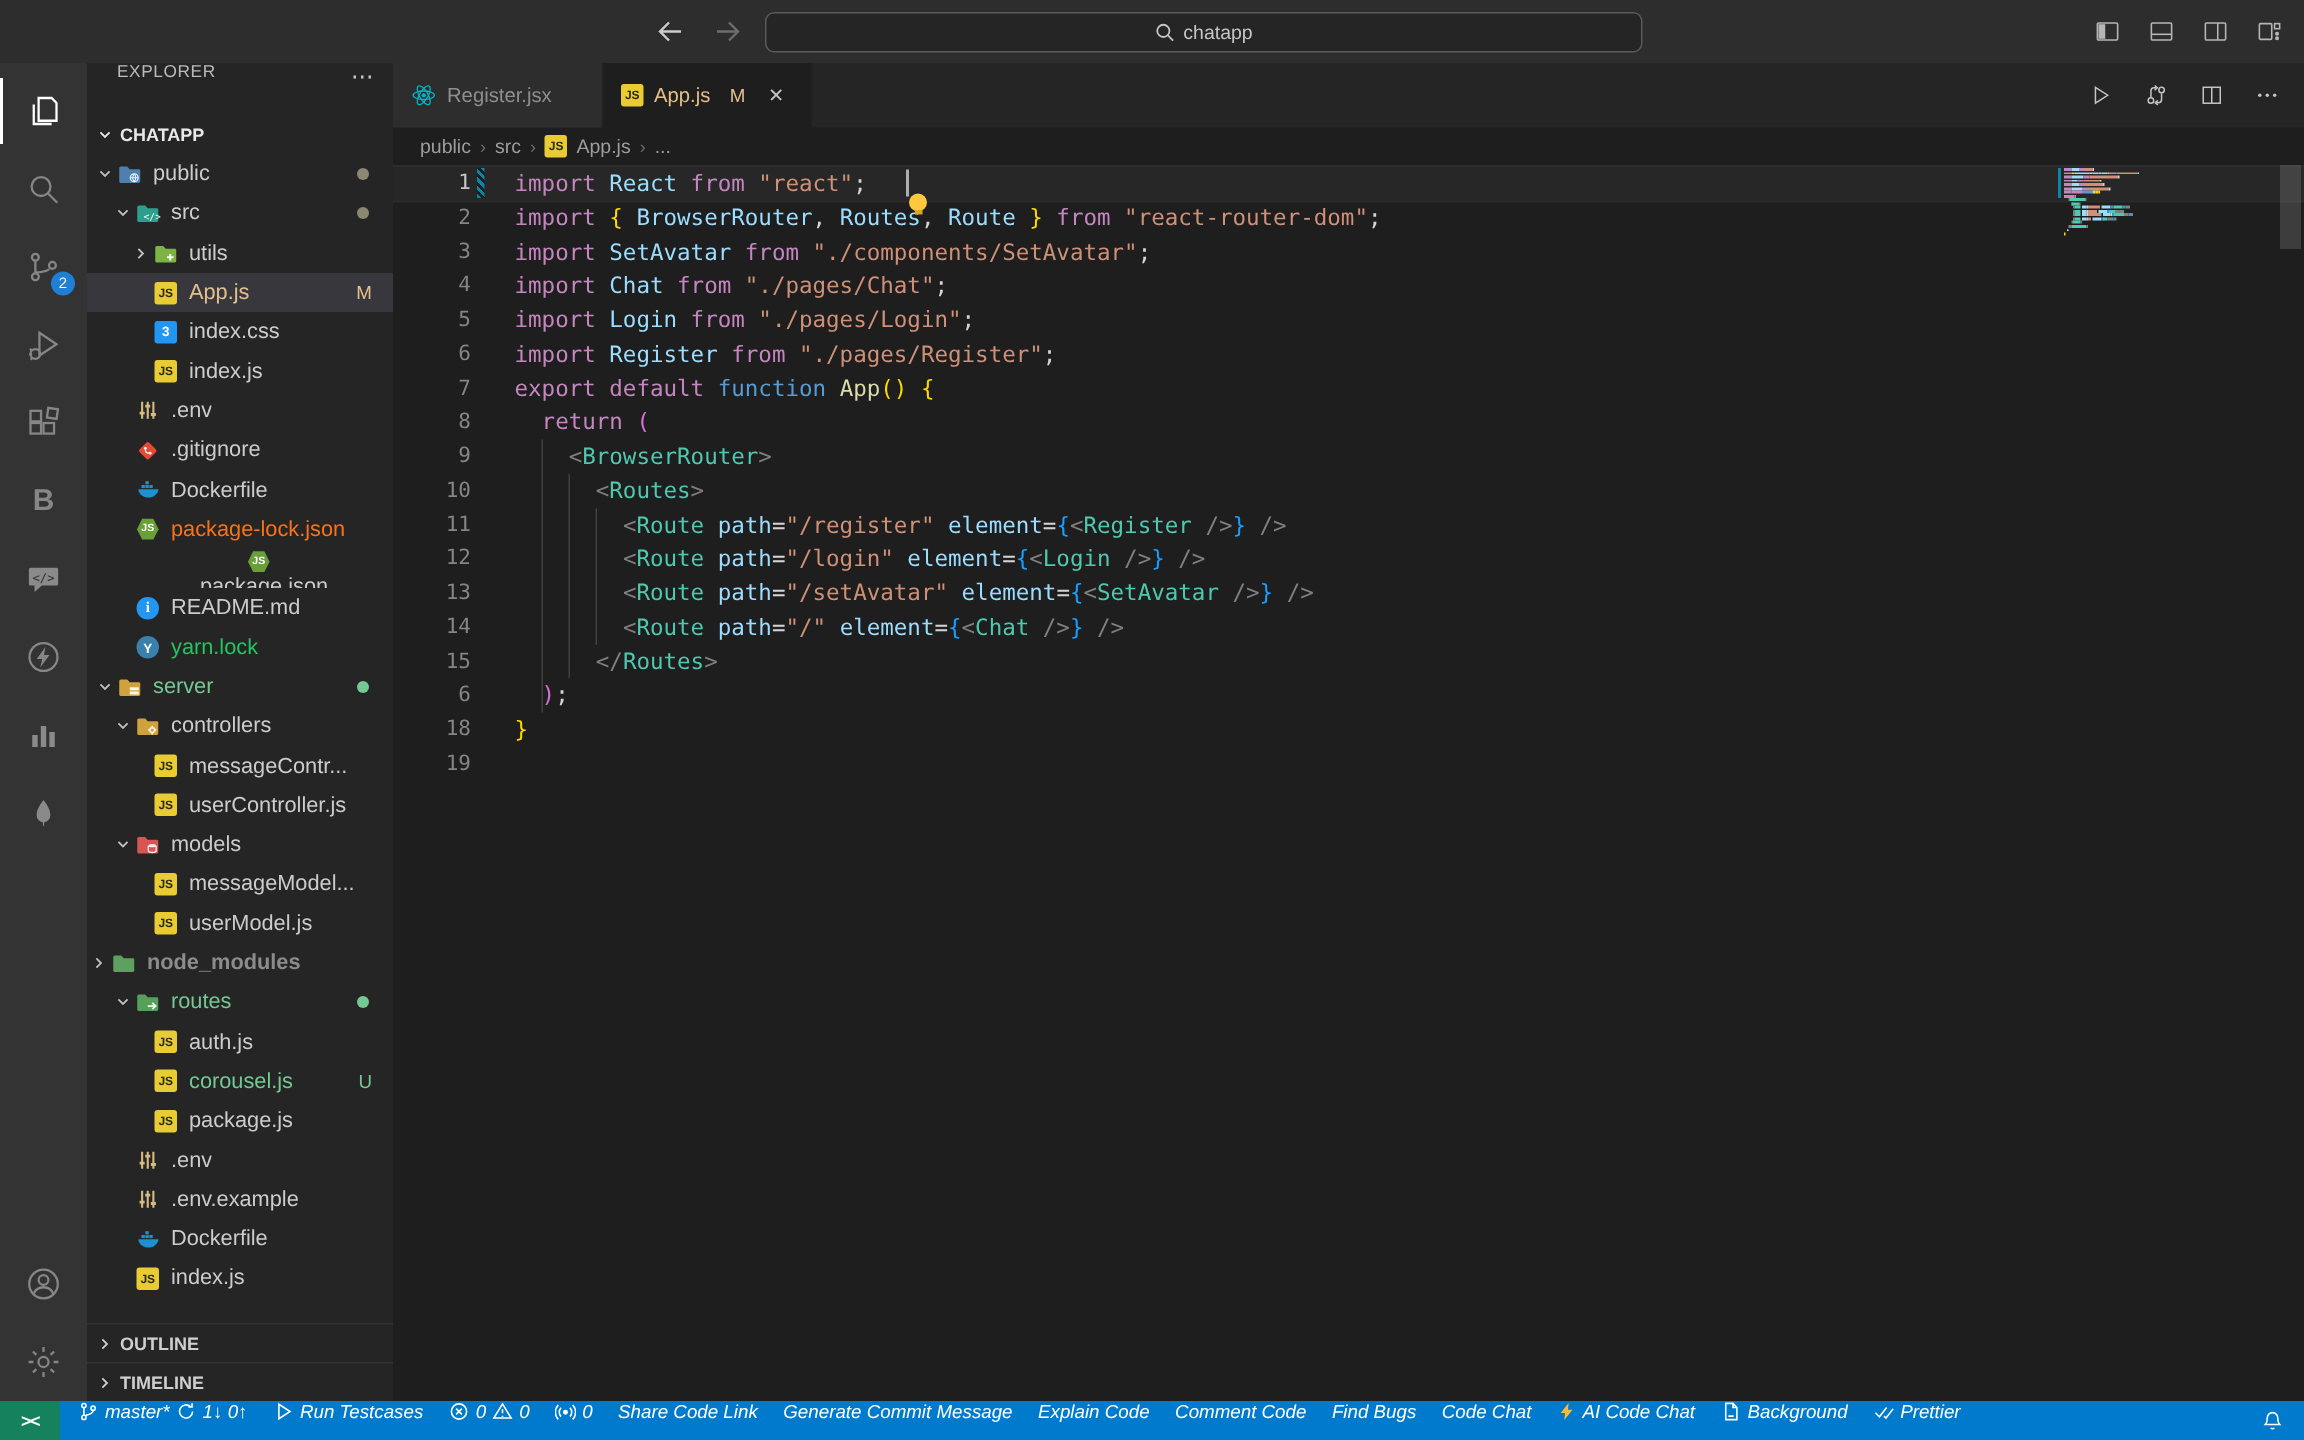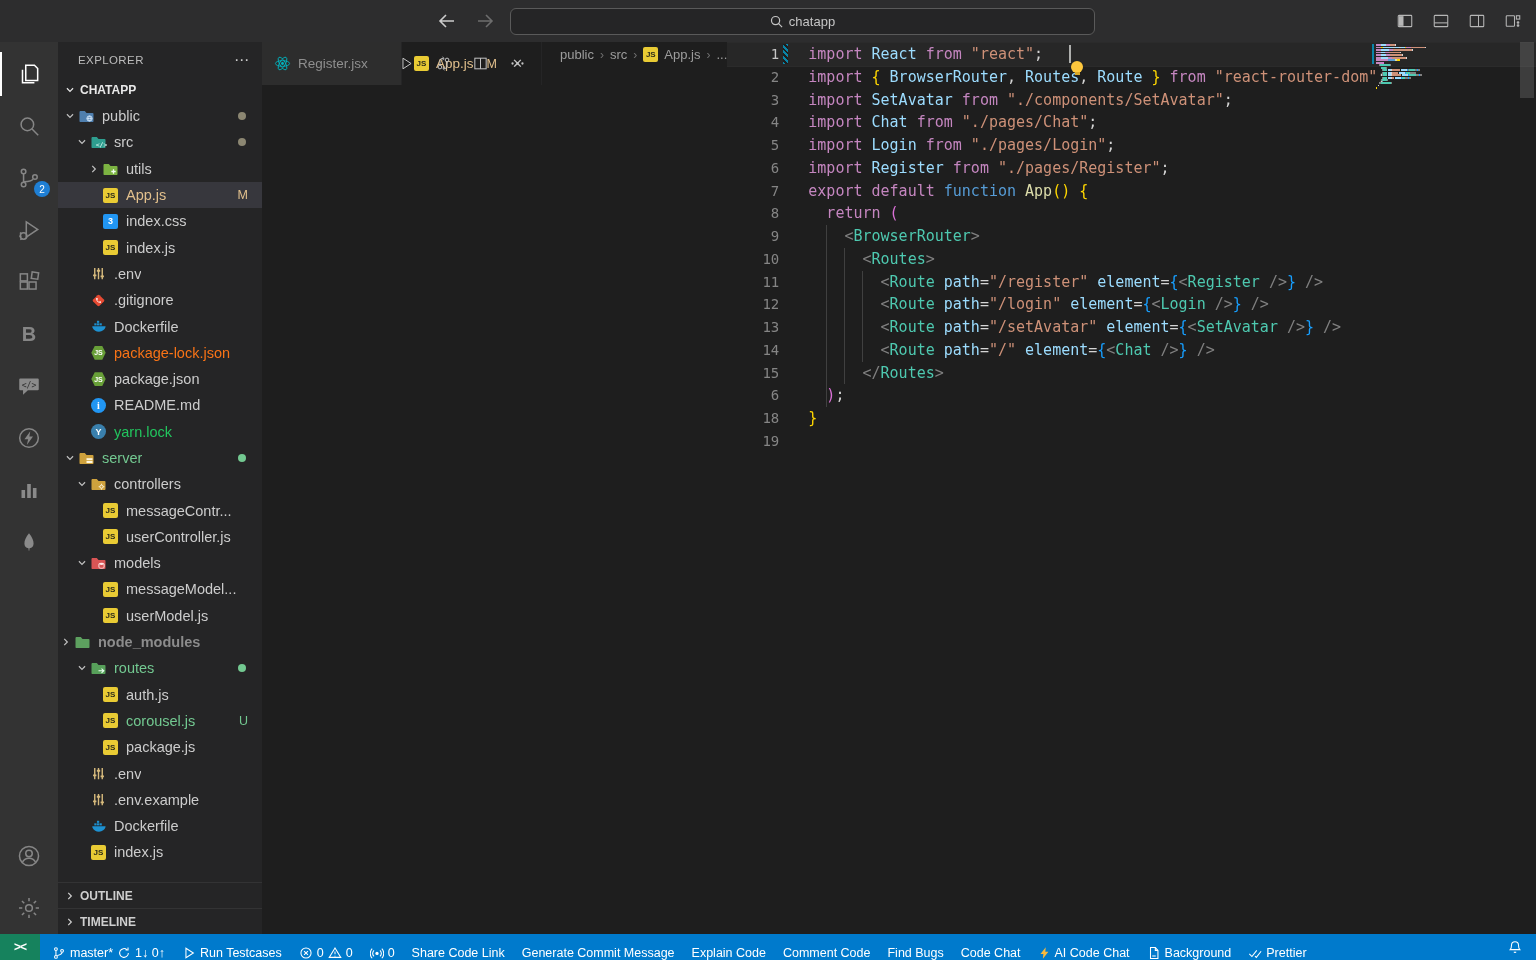--- a/index.html
+++ b/index.html
@@ -28,21 +28,21 @@
     color:#868686; position:relative; cursor:pointer; }
   .ab-item.active { color:#ffffff; }
   .ab-item.active::before { content:""; position:absolute; left:0; top:4px; bottom:4px; width:2px; background:#ffffff; }
   .ab-badge { position:absolute; right:8px; bottom:7px; min-width:16px; height:16px; border-radius:9px;
     background:#1f7fd4; color:#fff; font-size:10px; display:flex; align-items:center; justify-content:center; }
   .ab-spacer { flex:1; }
   .ab-letter { font-size:20px; font-weight:bold; }
 
   
   #sidebar { background:#252526; display:flex; flex-direction:column; overflow:hidden; }
-  .sb-header { height:35px; display:flex; align-items:center; justify-content:space-between;
+  .sb-header { height:35px; display:flex; justify-content:space-between;
     padding:0 12px 0 20px; font-size:11.5px; letter-spacing:.4px; color:#bbbbbb; }
   .sb-header .more { color:#cccccc; font-size:15px; letter-spacing:1px; cursor:pointer; }
   .sb-root { height:26px; display:flex; align-items:center; gap:2px; padding-left:4px;
     font-size:12px; font-weight:bold; color:#e8e8e8; cursor:pointer; }
   #tree { flex:0 0 auto; }
   .trow { height:26.3px; display:flex; align-items:center; font-size:14.5px; color:#cccccc;
     cursor:pointer; position:relative; }
   .trow.selected { background:#37373d; }
   .trow .chev { width:16px; display:flex; justify-content:center; color:#c0c0c0; flex:0 0 16px; }
   .trow .ficon { width:17px; height:16px; margin-right:7px; flex:0 0 17px;
@@ -56,21 +56,21 @@
   .fi.css { background:#2196f3; color:#fff; font-size:9px; }
   .fi.hex { background:#689f38; color:#fff; font-size:7px;
     clip-path:polygon(25% 4%,75% 4%,98% 50%,75% 96%,25% 96%,2% 50%); }
   .fi.info{ background:#2196f3; color:#fff; border-radius:50%; font-size:10px; font-family:"Liberation Serif",serif; }
   .fi.yarn{ background:#3a80ad; color:#fff; border-radius:50%; font-size:9px; }
   .sb-sections { margin-top:auto; }
   .sb-section { height:26px; display:flex; align-items:center; gap:2px; padding-left:4px;
     font-size:12px; font-weight:bold; color:#cfcfcf; border-top:1px solid #333334; cursor:pointer; }
 
   
-  #editorcol { display:flex; flex-direction:row; min-width:0; }
+  #editorcol { display:flex; flex-direction:column; min-width:0; }
   #tabbar { height:43px; background:#252526; display:flex; align-items:stretch; position:relative; }
   .tab { display:flex; align-items:center; gap:7px; padding:0 12px; font-size:13.5px;
     background:#2d2d2d; color:#8f8f8f; border-right:1px solid #252526; cursor:pointer; min-width:140px; }
   .tab.active { background:#1e1e1e; color:#e2c08d; }
   .tab .mbadge { color:#e2c08d; font-size:12.5px; margin-left:6px; }
   .tab .close { color:#c5c5c5; font-size:13px; margin-left:8px; }
   .ed-actions { position:absolute; right:0; top:0; bottom:0; display:flex; align-items:center;
     gap:20px; padding:0 16px; color:#c5c5c5; }
   #breadcrumb { height:25px; background:#1e1e1e; display:flex; align-items:center; gap:6px;
     padding-left:18px; font-size:13px; color:#9d9d9d; }
@@ -98,21 +98,21 @@
   .mrow { display:flex; height:1.9px; margin-bottom:.65px; }
   .mrow span { height:100%; display:block; }
   #mm-mod { position:absolute; top:2px; right:162px; width:2.5px; height:20px; background:#0a85a8; }
   #scrollthumb { position:absolute; top:0; right:2px; width:14px; height:56px; background:rgba(121,121,121,.35); }
 
   
   #statusbar { grid-column:1/4; display:flex; align-items:stretch; font-size:12.5px; color:#ffffff; }
   #remote { width:40px; display:flex; align-items:center; justify-content:center;
     font-weight:bold; font-size:12px; cursor:pointer; }
   #sb-main { flex:1; display:flex; align-items:center; padding:0 8px 0 6px; gap:5px; min-width:0; }
-  .st-item { display:flex; align-items:flex-end; gap:4px; padding:0 6px; height:100%; white-space:nowrap; cursor:pointer; }
+  .st-item { display:flex; align-items:flex-start; gap:4px; padding:0 6px; height:100%; white-space:nowrap; cursor:pointer;font-style:italic; }
   .st-item svg { flex:0 0 auto; }
   #sb-right { margin-left:auto; display:flex; align-items:center; }
 </style>
 </head>
 <body>
 
 <div id="app">
 
   <div id="titlebar">
     <div class="nav-arrows">
@@ -355,21 +355,21 @@
             </svg>
           </span>
           <span class="lbl" style="color:#cccccc">Dockerfile</span>
         </div>
         <div class="trow" style="padding-left: 32px;">
           <span class="ficon">
             <span class="fi hex">JS</span>
           </span>
           <span class="lbl" style="color:#f97316">package-lock.json</span>
         </div>
-        <div class="trow" style="padding-left: 32px;">
+        <div class="trow" style="padding-left: 32px; flex-direction: column;">
           <span class="ficon">
             <span class="fi hex">JS</span>
           </span>
           <span class="lbl" style="color:#cccccc">package.json</span>
         </div>
         <div class="trow" style="padding-left: 32px;">
           <span class="ficon">
             <span class="fi info">i</span>
           </span>
           <span class="lbl" style="color:#cccccc">README.md</span>

